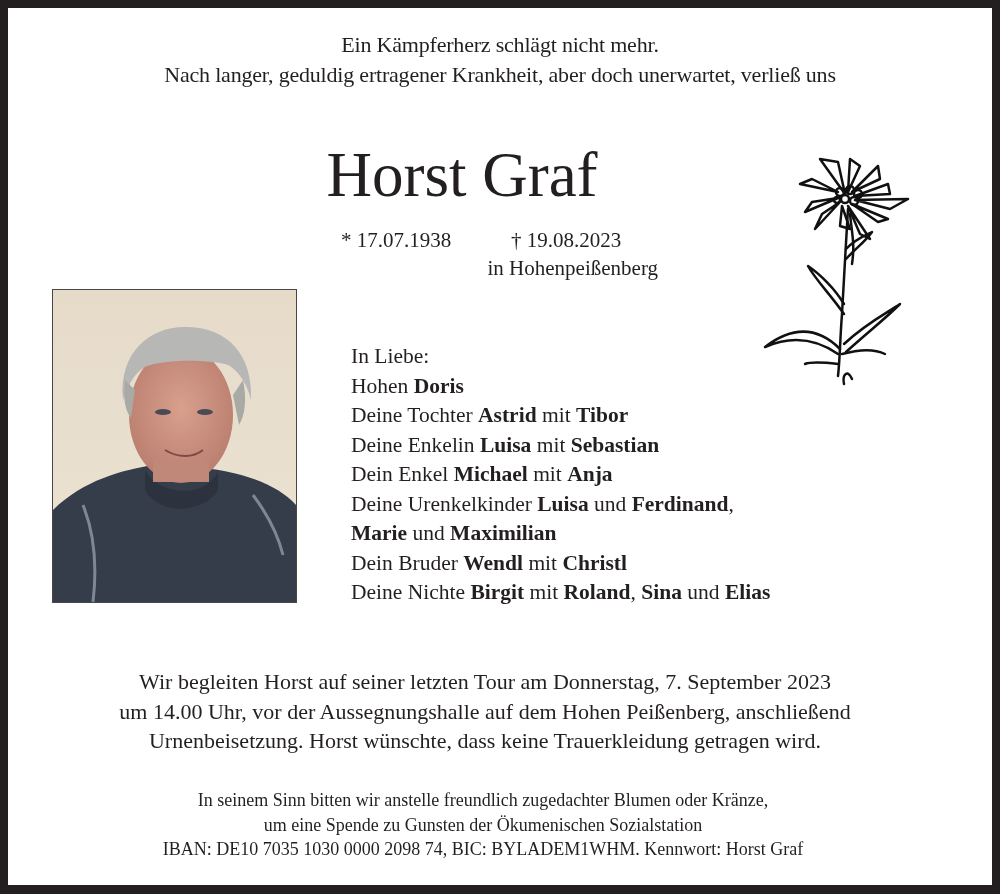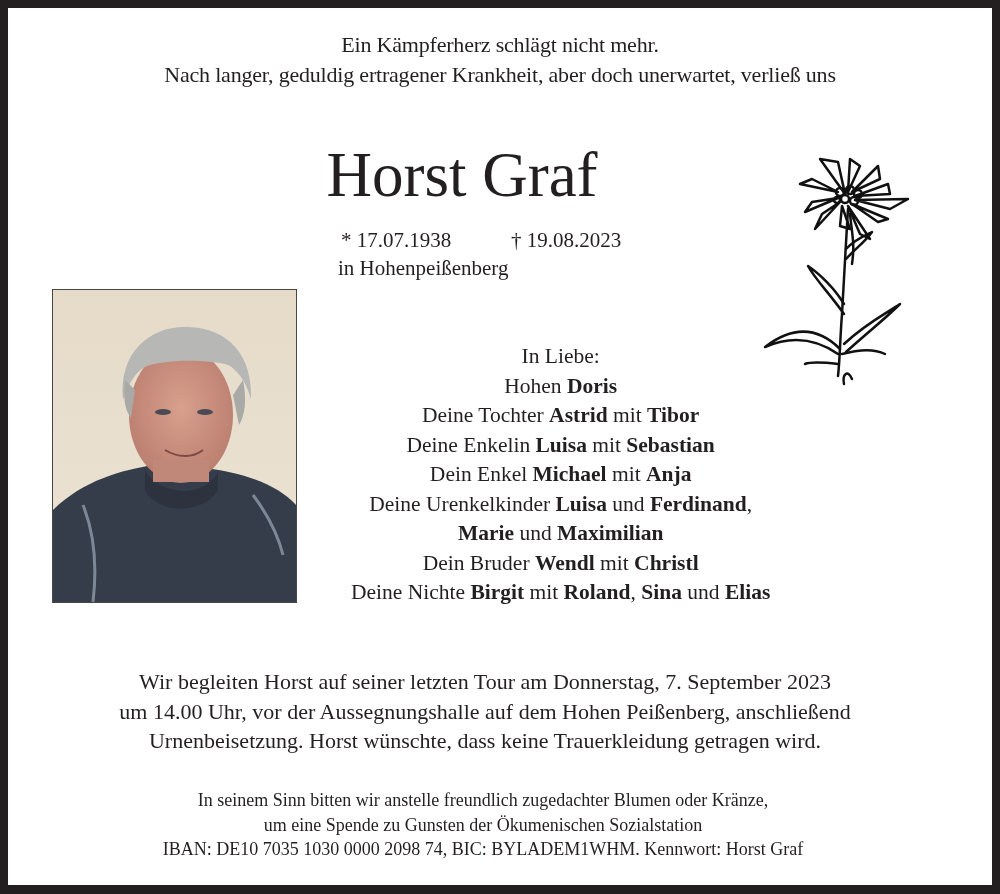--- a/index.html
+++ b/index.html
@@ -1,25 +1,25 @@
 <!DOCTYPE html>
 <html><head>
 <meta charset="utf-8">
 <style>
   html, body { margin: 0; padding: 0; }
   body { width: 1000px; height: 894px; background: #231f20; font-family: "DejaVu Serif", serif; color: #231f20; }
   .page { position: absolute; left: 8px; top: 8px; width: 984px; height: 877px; background: #ffffff; overflow: hidden; }
-  .abs { position: absolute; text-align: center; }
+  .abs { position: absolute; }
   .center { text-align: center; }
   .intro { left: 0; width: 984px; top: 22px; font-family: "Liberation Serif", serif; font-size: 22px; line-height: 30px; letter-spacing: -0.2px; }
   .name { left: 0; width: 924px; top: 132px; font-family: "Liberation Serif", serif; font-size: 63px; line-height: 70px; text-align: center; }
   .dates { top: 218px; left: 333px; width: 320px; font-family: "Liberation Serif", serif; font-size: 21px; line-height: 28px; }
   .dates .birth { position: absolute; left: 0; }
   .dates .death { position: absolute; left: 170px; }
-  .place { top: 246px; left: 330px; width: 320px; text-align: left; font-family: "Liberation Serif", serif; font-size: 21px; line-height: 28px; }
+  .place { top: 246px; left: 330px; width: 320px; text-align: right; font-family: "Liberation Serif", serif; font-size: 21px; line-height: 28px; }
   .photo { left: 44px; top: 281px; width: 243px; height: 312px; border: 1px solid #4a4646; overflow: hidden; background: #e8dccb; }
   .mourners { left: 343px; top: 334px; font-family: "Liberation Serif", serif; font-size: 21.5px; line-height: 29.5px; }
   .mourners b { font-weight: bold; }
   .flower { left: 752px; top: 146px; width: 165px; height: 232px; }
   .funeral { left: 0; width: 954px; top: 659px; font-family: "Liberation Serif", serif; font-size: 22px; line-height: 29.5px; }
   .donation { left: 0; width: 950px; top: 780px; font-family: Liberation Serif, serif; font-size: 18px; line-height: 24.5px; }
 </style>
 </head>
 <body>
 

